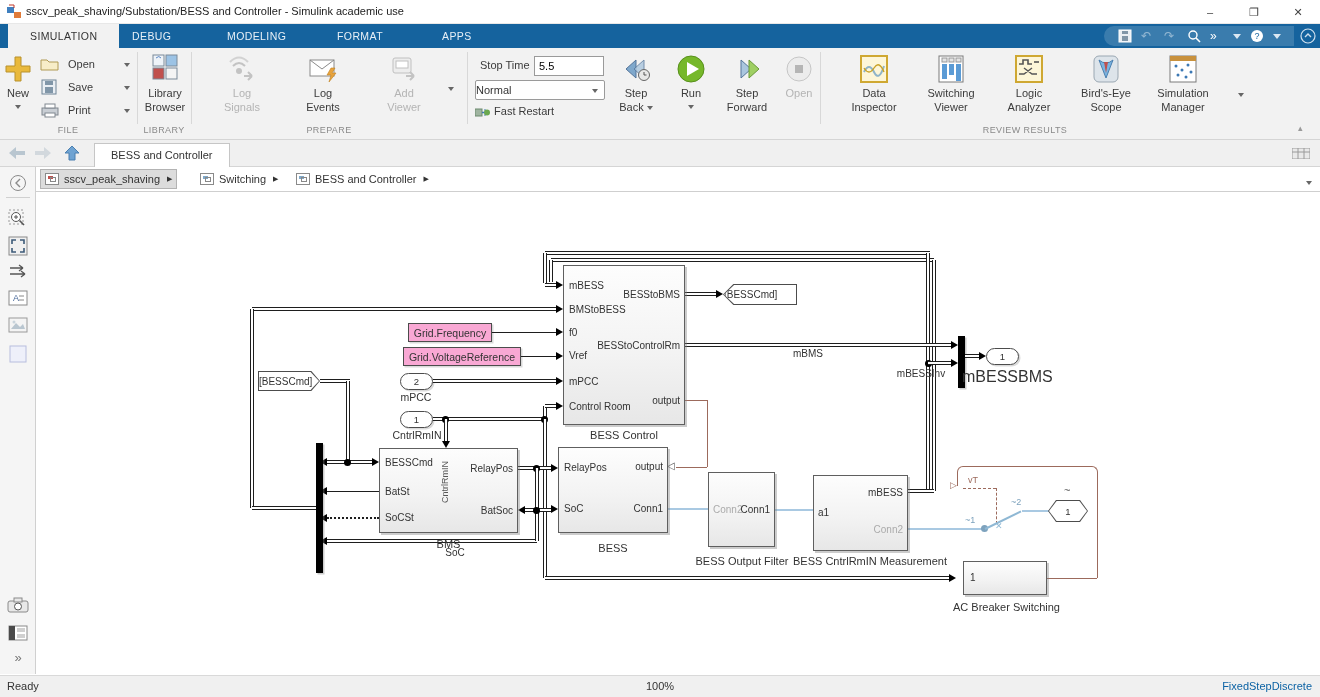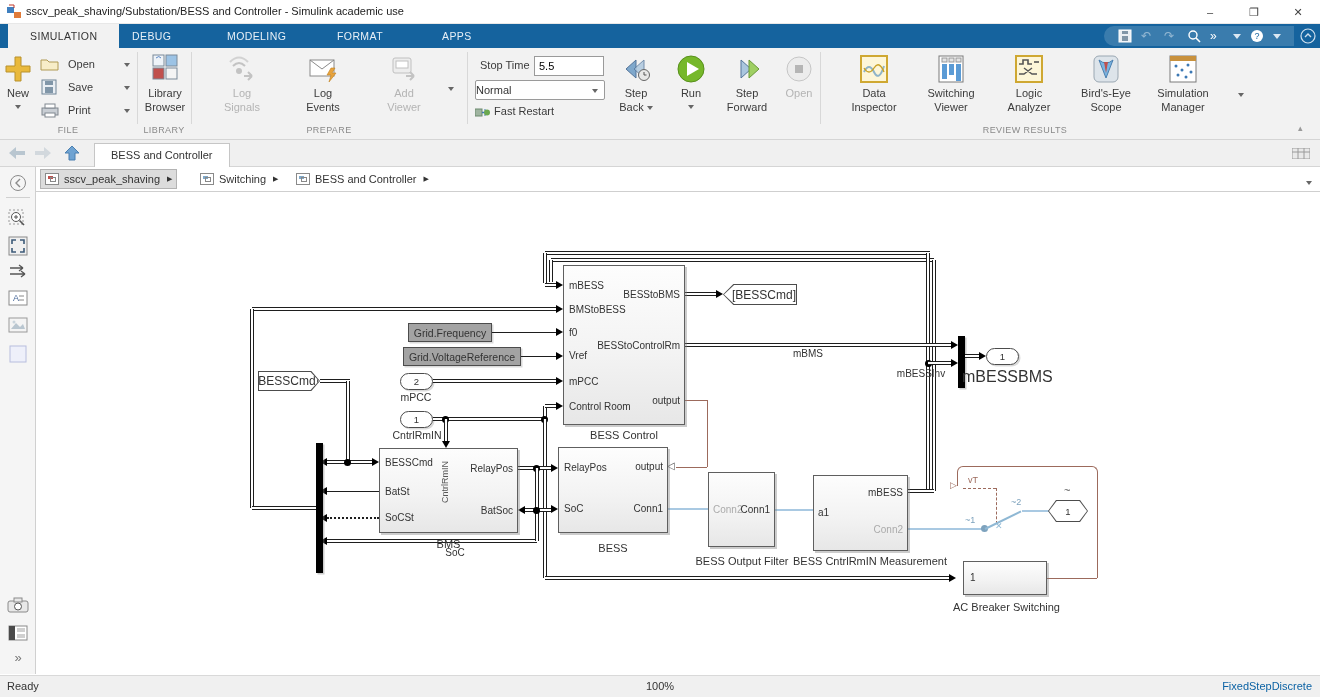--- a/index.html
+++ b/index.html
@@ -73,22 +73,22 @@
   .brV{position:absolute;width:1px;background:#9c6a5c}
   .brDashH{position:absolute;height:0;border-top:1px dashed #9c6a5c}
   .brDashV{position:absolute;width:0;border-left:1px dashed #9c6a5c}
   .aR{position:absolute;width:0;height:0;border-left:7px solid #000;border-top:4px solid transparent;border-bottom:4px solid transparent}
   .aL{position:absolute;width:0;height:0;border-right:7px solid #000;border-top:4px solid transparent;border-bottom:4px solid transparent}
   .aD{position:absolute;width:0;height:0;border-top:7px solid #000;border-left:4px solid transparent;border-right:4px solid transparent}
   .jdot{position:absolute;width:7px;height:7px;border-radius:50%;background:#000}
   .busbar{position:absolute;width:7px;background:#000;box-shadow:1.5px 1.5px 0 rgba(128,128,128,.4)}
   .oval{position:absolute;width:33px;height:17px;border:1px solid #4c4c4c;border-radius:9px;background:#fff;text-align:center;line-height:15px;font-size:9.5px;color:#333;box-shadow:1.5px 1.5px 0 rgba(150,150,150,.35)}
   .tag{position:absolute;background:#4c4c4c;filter:drop-shadow(2px 2px 0 rgba(128,128,128,.4))}
-  .tag .inner{position:absolute;left:1px;top:1px;right:1px;bottom:1px;background:#fff;display:flex;align-items:center;justify-content:flex-end;font-size:12px;color:#333}
-  .constb{position:absolute;border:1px solid #4c4c4c;background:#a3a3a3;box-shadow:1.5px 1.5px 0 rgba(150,150,150,.35);text-align:center;font-size:10.5px;color:#333;display:flex;align-items:center;justify-content:center}
+  .tag .inner{position:absolute;left:1px;top:1px;right:1px;bottom:1px;background:#fff;display:flex;align-items:center;justify-content:flex-start;font-size:10px;color:#333}
+  .constb{position:absolute;border:1px solid #4c4c4c;background:#f9a8d4;box-shadow:1.5px 1.5px 0 rgba(150,150,150,.35);text-align:center;font-size:10.5px;color:#333;display:flex;align-items:center;justify-content:center}
   .glyph{position:absolute;white-space:nowrap}
   .swlab{position:absolute;font-size:9px;color:#7da2bd}
 
   
   #statusbar{position:absolute;left:0;top:675px;width:1320px;height:22px;background:#f0f0f0;border-top:1px solid #d9d9d9;font-size:11px}
 </style>
 </head>
 <body>
 
 <div id="app">

